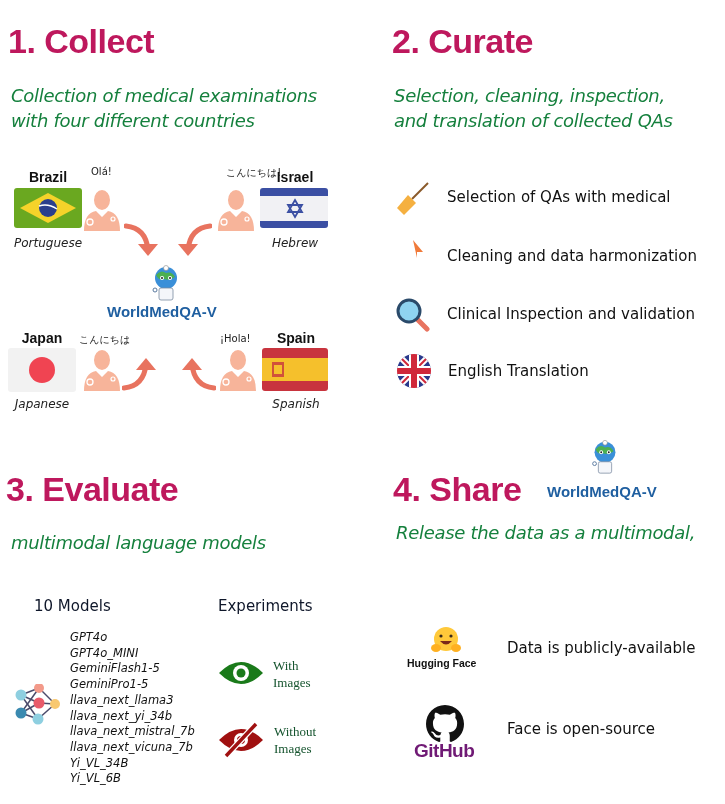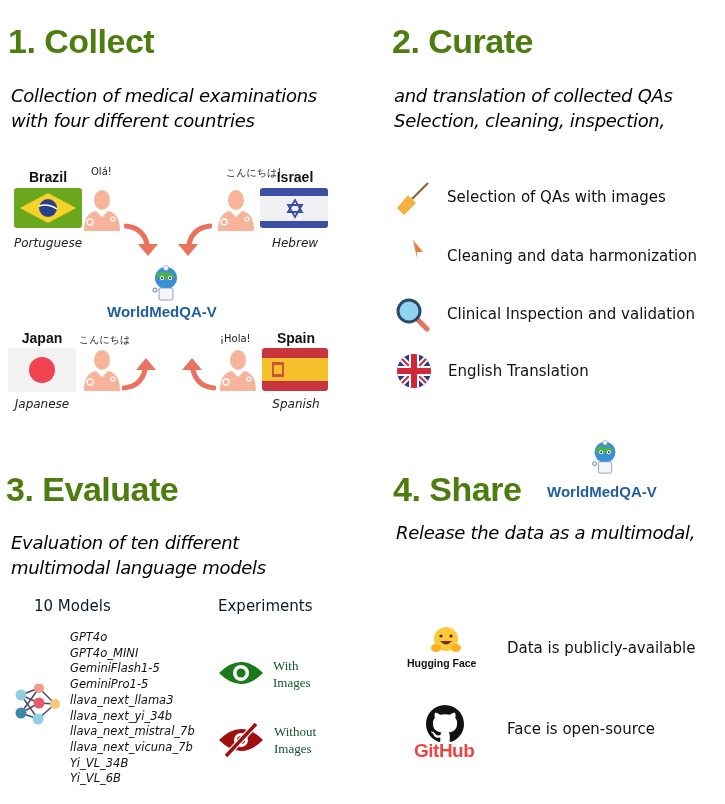--- a/index.html
+++ b/index.html
@@ -1,20 +1,20 @@
 <!DOCTYPE html>
 <html><head>
 <meta charset="utf-8">
 <style>
   * { box-sizing: border-box; margin: 0; padding: 0; }
   html, body { width: 725px; height: 804px; background: #ffffff; overflow: hidden; }
   body { position: relative; font-family: "DejaVu Sans", "Liberation Sans", sans-serif; color: #111; }
   .abs { position: absolute; }
-  .h1 { font-family: "Liberation Sans", sans-serif; font-weight: bold; font-size: 34px; letter-spacing: -0.5px; color: #4d7c0f; }
-  .sub { font-family: "DejaVu Sans", sans-serif; font-style: italic; font-size: 18px; line-height: 25px; color: #000000; letter-spacing: -0.3px; }
+  .h1 { font-family: "Liberation Sans", sans-serif; font-weight: bold; font-size: 34px; letter-spacing: -0.5px; color: #be185d; }
+  .sub { font-family: "DejaVu Sans", sans-serif; font-style: italic; font-size: 18px; line-height: 25px; color: #15803d; letter-spacing: -0.3px; }
   .country { font-family: "Liberation Sans", sans-serif; font-weight: bold; font-size: 14px; text-align: center; }
   .lang { font-family: "DejaVu Sans", sans-serif; font-style: italic; font-size: 12px; text-align: center; color: #222; }
   .greet { font-size: 10px; font-family: "DejaVu Sans", sans-serif; color: #222; }
   .flag { width: 68px; height: 40px; border-radius: 3px; overflow: hidden; }
   .item-text { font-family: "DejaVu Sans", sans-serif; font-size: 15px; color: #111; }
   .brand { font-family: "Liberation Sans", sans-serif; font-weight: bold; font-size: 15px; color: #1f5fa0; }
   .model { font-family: "DejaVu Sans", sans-serif; font-style: italic; font-size: 11.5px; line-height: 15.7px; color: #111; }
   .col-h { font-family: "DejaVu Sans", sans-serif; font-size: 15px; color: #0f172a; }
   .exp { font-family: Liberation Serif, serif; font-size: 13px; line-height: 17px; color: #14532d; }
 </style>
@@ -121,31 +121,31 @@
     <circle cx="24" cy="15" r="2" fill="#fff"></circle>
     <circle cx="16" cy="15" r="1" fill="#222"></circle>
     <circle cx="24" cy="15" r="1" fill="#222"></circle>
     <rect x="13" y="25" width="14" height="12" rx="2" fill="#f4f6fa" stroke="#7a8aa0" stroke-width="0.8"></rect>
     <circle cx="9" cy="27" r="2" fill="none" stroke="#5a7aa0" stroke-width="1"></circle>
 </svg>
 <div class="abs brand" style="left:107px; top:303px;">WorldMedQA-V</div>
 
 <div class="abs h1" style="left:392px; top:22px;">2. Curate</div>
 <div class="abs sub" style="left:394px; top:83px;">
+  <div>Selection, cleaning, inspection,</div>
   <div>and translation of collected QAs</div>
-  <div>Selection, cleaning, inspection,</div>
 </div>
 
 <div class="abs" style="left:396px; top:181px; width:34px; height:34px;">
   <svg width="34" height="34" viewBox="0 0 34 34">
       <line x1="32" y1="2" x2="16" y2="18" stroke="#8a5a2a" stroke-width="2"></line>
       <path d="M12 14 L20 22 L8 34 L1 27 Z" fill="#f5b040"></path>
     </svg>
 </div>
-<div class="abs item-text" style="left:447px; top:188px;">Selection of QAs with images</div>
+<div class="abs item-text" style="left:447px; top:188px;">Selection of QAs with medical</div>
 
 <div class="abs" style="left:396px; top:240px; width:34px; height:34px;">
   <svg width="34" height="34" viewBox="0 0 34 34">
       <polygon points="17,0 27,12 21,12 21,18 Q21,28 34,28 L34,34 Q17,34 17,24 Q17,34 0,34 L0,28 Q13,28 13,18 L13,12 7,12" fill="#f07a3a"></polygon>
     </svg>
 </div>
 <div class="abs item-text" style="left:447px; top:247px;">Cleaning and data harmonization</div>
 
 <div class="abs" style="left:396px; top:298px; width:34px; height:34px;">
   <svg width="34" height="34" viewBox="0 0 34 34">
@@ -172,21 +172,20 @@
         <rect x="0" y="12" width="34" height="10" fill="#fff"></rect>
         <rect x="14" y="0" width="6" height="34" fill="#d0283a"></rect>
         <rect x="0" y="14" width="34" height="6" fill="#d0283a"></rect>
       </g>
     </svg>
 </div>
 <div class="abs item-text" style="left:448px; top:362px;">English Translation</div>
 
 <div class="abs h1" style="left:6px; top:470px;">3. Evaluate</div>
 <div class="abs sub" style="left:11px; top:530px;">
-  <div>Evaluation of ten different</div>
   <div>multimodal language models</div>
 </div>
 
 <div class="abs col-h" style="left:34px; top:597px;">10 Models</div>
 <div class="abs col-h" style="left:218px; top:597px;">Experiments</div>
 
 <svg class="abs" style="left:14px; top:684px;" width="48" height="44" viewBox="0 0 48 44">
   <g stroke="#4a4a6a" stroke-width="1.5">
       <line x1="7" y1="11" x2="25" y2="4"></line>
       <line x1="7" y1="11" x2="25" y2="19"></line>
@@ -265,14 +264,14 @@
     <path d="M10 15 Q16 22 22 15 Z" fill="#7a2a1a"></path>
     <ellipse cx="6" cy="22" rx="5" ry="4" fill="#ffb020"></ellipse>
     <ellipse cx="26" cy="22" rx="5" ry="4" fill="#ffb020"></ellipse>
 </svg>
 <div class="abs" style="left:407px; top:657px; font-family:'Liberation Sans',sans-serif; font-weight:bold; font-size:10.5px; color:#111;text-align:center;">Hugging Face</div>
 <div class="abs item-text" style="left:507px; top:639px;">Data is publicly-available</div>
 
 <svg class="abs" style="left:426px; top:705px;" width="38" height="38" viewBox="0 0 16 16">
   <path fill="#111" d="M8 0C3.58 0 0 3.58 0 8c0 3.54 2.29 6.53 5.47 7.59.4.07.55-.17.55-.38 0-.19-.01-.82-.01-1.49-2.01.37-2.53-.49-2.69-.94-.09-.23-.48-.94-.82-1.13-.28-.15-.68-.52-.01-.53.63-.01 1.08.58 1.23.82.72 1.21 1.87.87 2.33.66.07-.52.28-.87.51-1.07-1.78-.2-3.64-.89-3.64-3.95 0-.87.31-1.59.82-2.15-.08-.2-.36-1.02.08-2.12 0 0 .67-.21 2.2.82.64-.18 1.32-.27 2-.27.68 0 1.36.09 2 .27 1.53-1.04 2.2-.82 2.2-.82.44 1.1.16 1.92.08 2.12.51.56.82 1.27.82 2.15 0 3.07-1.87 3.75-3.65 3.95.29.25.54.73.54 1.48 0 1.07-.01 1.93-.01 2.2 0 .21.15.46.55.38A8.013 8.013 0 0016 8c0-4.42-3.58-8-8-8z"></path>
 </svg>
-<div class="abs" style="left:414px; top:740px; font-family:'Liberation Sans',sans-serif; font-weight:bold; font-size:19px; letter-spacing:-0.5px; color:#ef4444;">GitHub</div>
+<div class="abs" style="left:414px; top:740px; font-family:'Liberation Sans',sans-serif; font-weight:bold; font-size:19px; letter-spacing:-0.5px; color:#701a75;">GitHub</div>
 <div class="abs item-text" style="left:507px; top:720px;">Face is open-source</div>
 
 </body></html>

